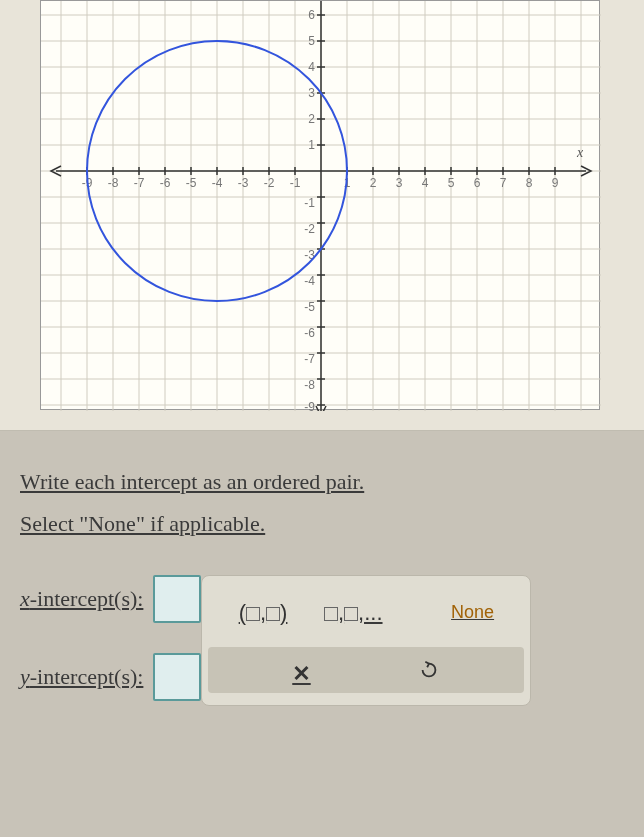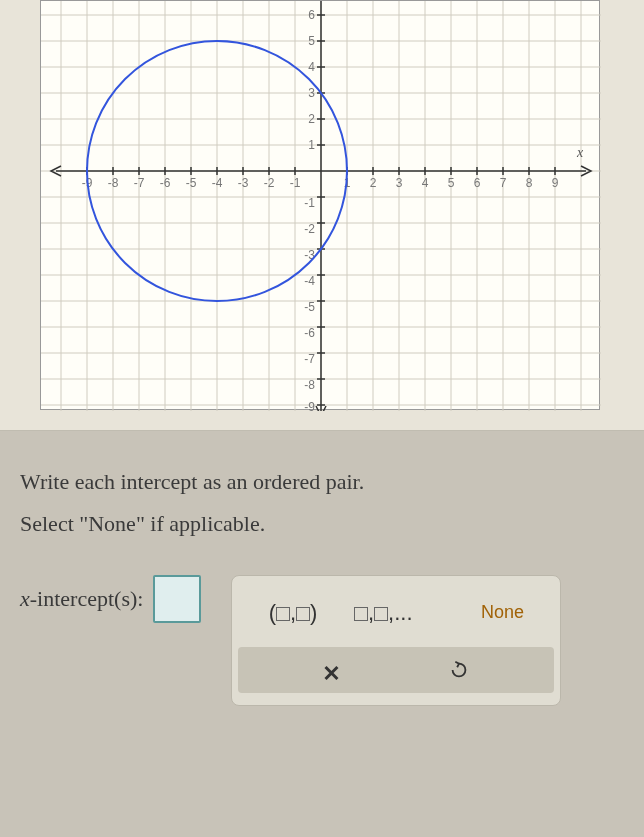--- a/index.html
+++ b/index.html
@@ -25,25 +25,25 @@
       border: 1px solid #999;
       position: relative;
       width: 560px;
       height: 410px;
     }
     .content-panel {
       padding: 30px 10px 0 20px;
       font-size: 22px;
       line-height: 1.9;
       color: #3a3a3a;
+      text-decoration: underline;
     }
     .answer-area {
       margin-top: 30px;
       display: flex;
-      gap: 30px;
       align-items: flex-start;
     }
     .labels-inputs {
       display: flex;
       flex-direction: column;
       gap: 30px;
     }
     .label-row {
       display: flex;
       align-items: center;
@@ -241,20 +241,24 @@
   <div class="content-panel">
     <p>Write each intercept as an ordered pair.</p>
     <p>Select "None" if applicable.</p>
 
     <div class="answer-area">
       <div class="labels-inputs">
         <div class="label-row">
           <span><span class="var">x</span><span class="plain">-intercept(s):</span></span>
           <div class="input-box"></div>
         </div>
+        <div class="label-row">
+          <span><span class="var">y</span><span class="plain">-intercept(s):</span></span>
+          <div class="input-box"></div>
+        </div>
       </div>
 
       <div class="tool-panel">
         <div class="tool-row1">
           <span class="tool-btn">(<span class="sq"></span>,<span class="sq"></span>)</span>
           <span class="tool-btn"><span class="sq"></span>,<span class="sq"></span>,...</span>
           <span class="none-lbl">None</span>
         </div>
         <div class="tool-row2">
           <span class="tool-btn" style="font-weight:bold;">✕</span>

